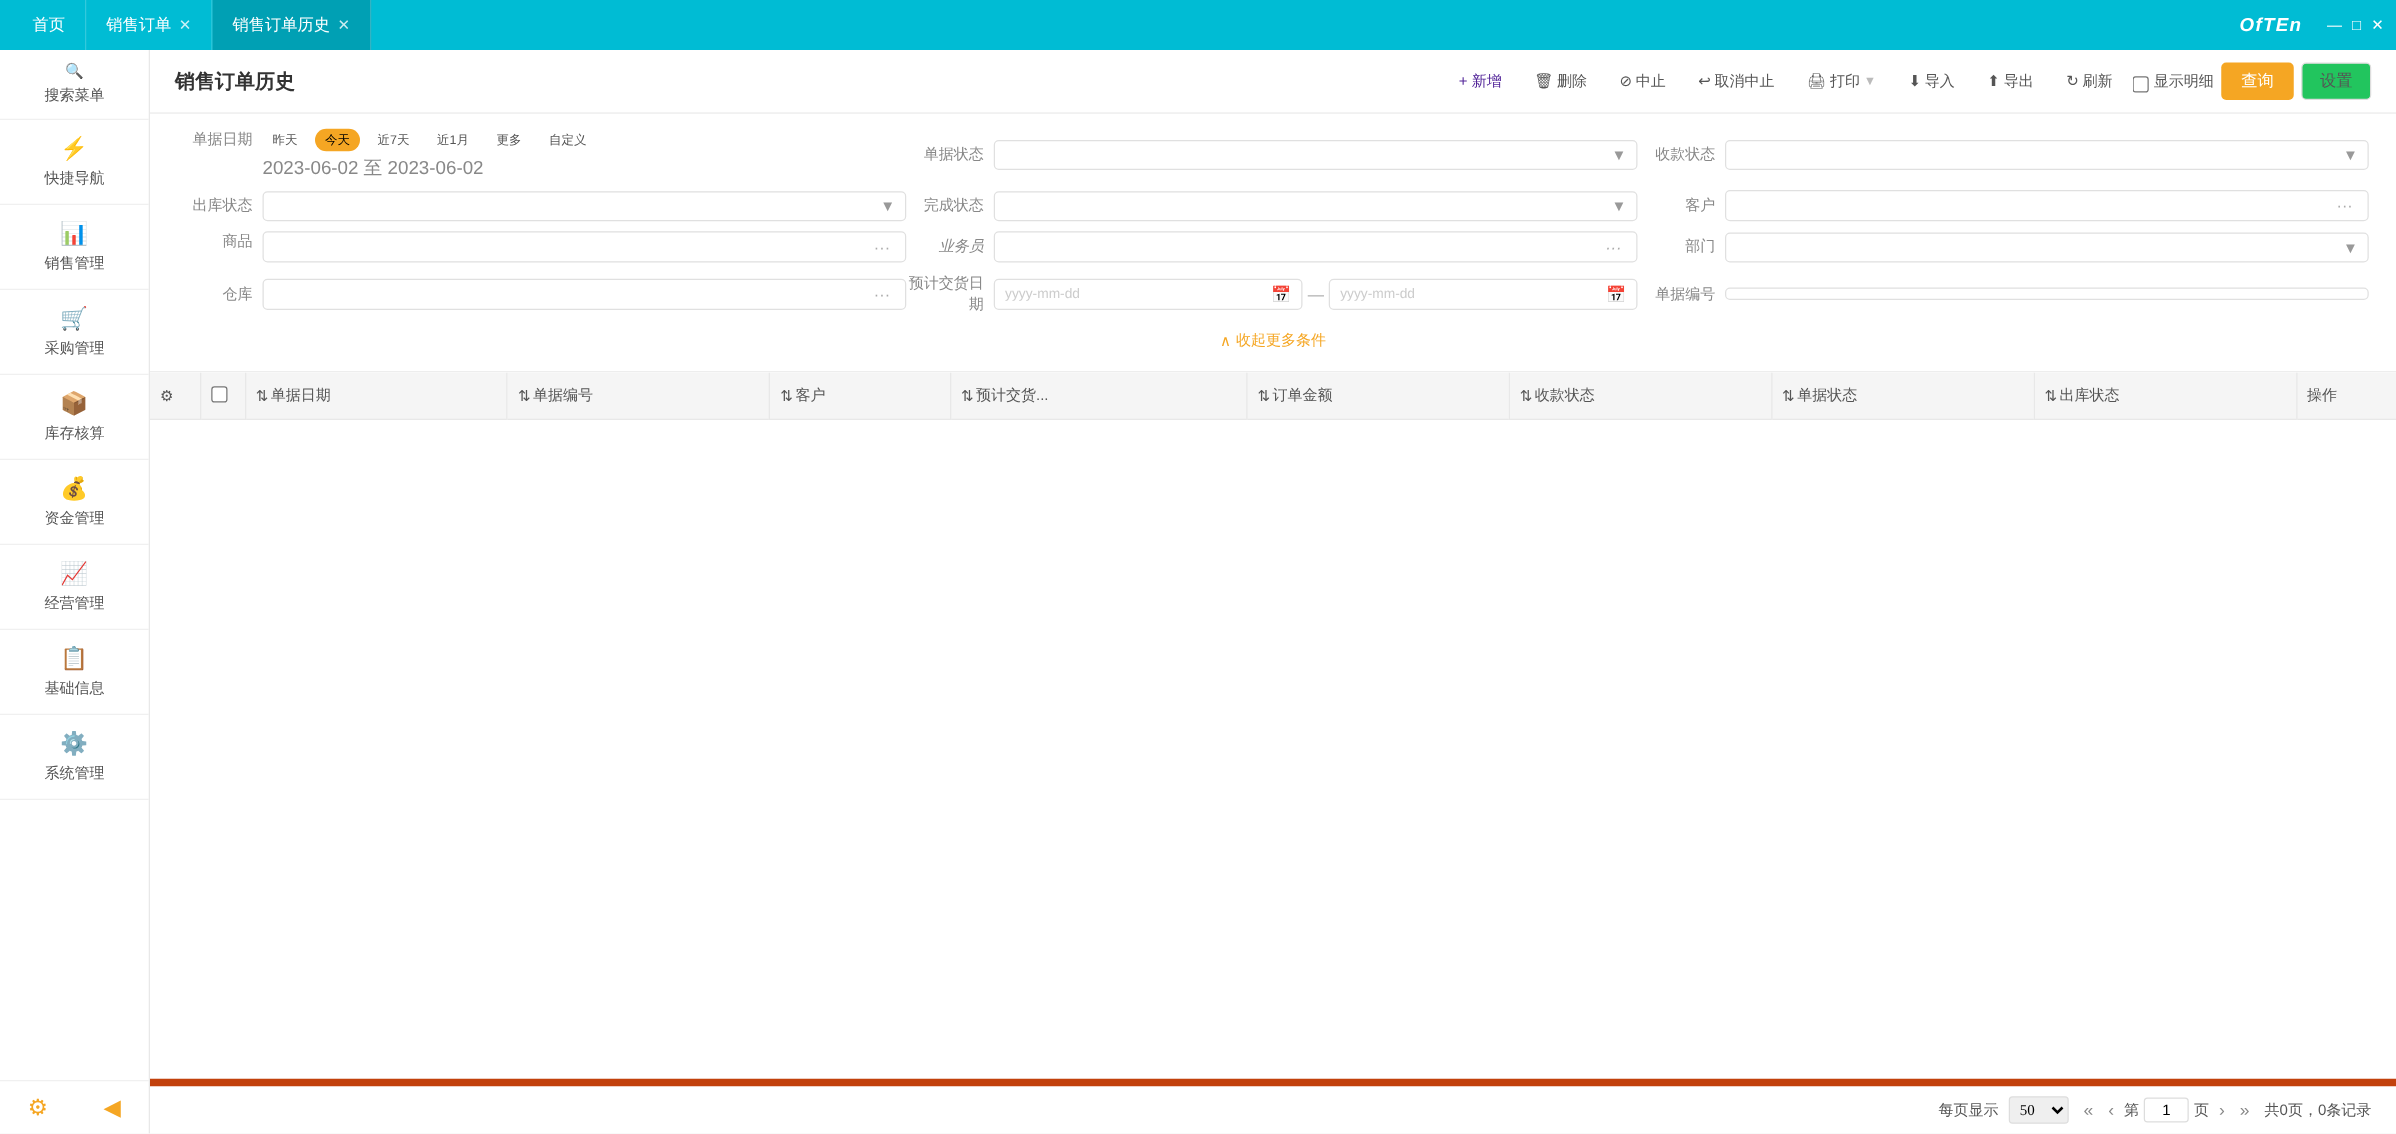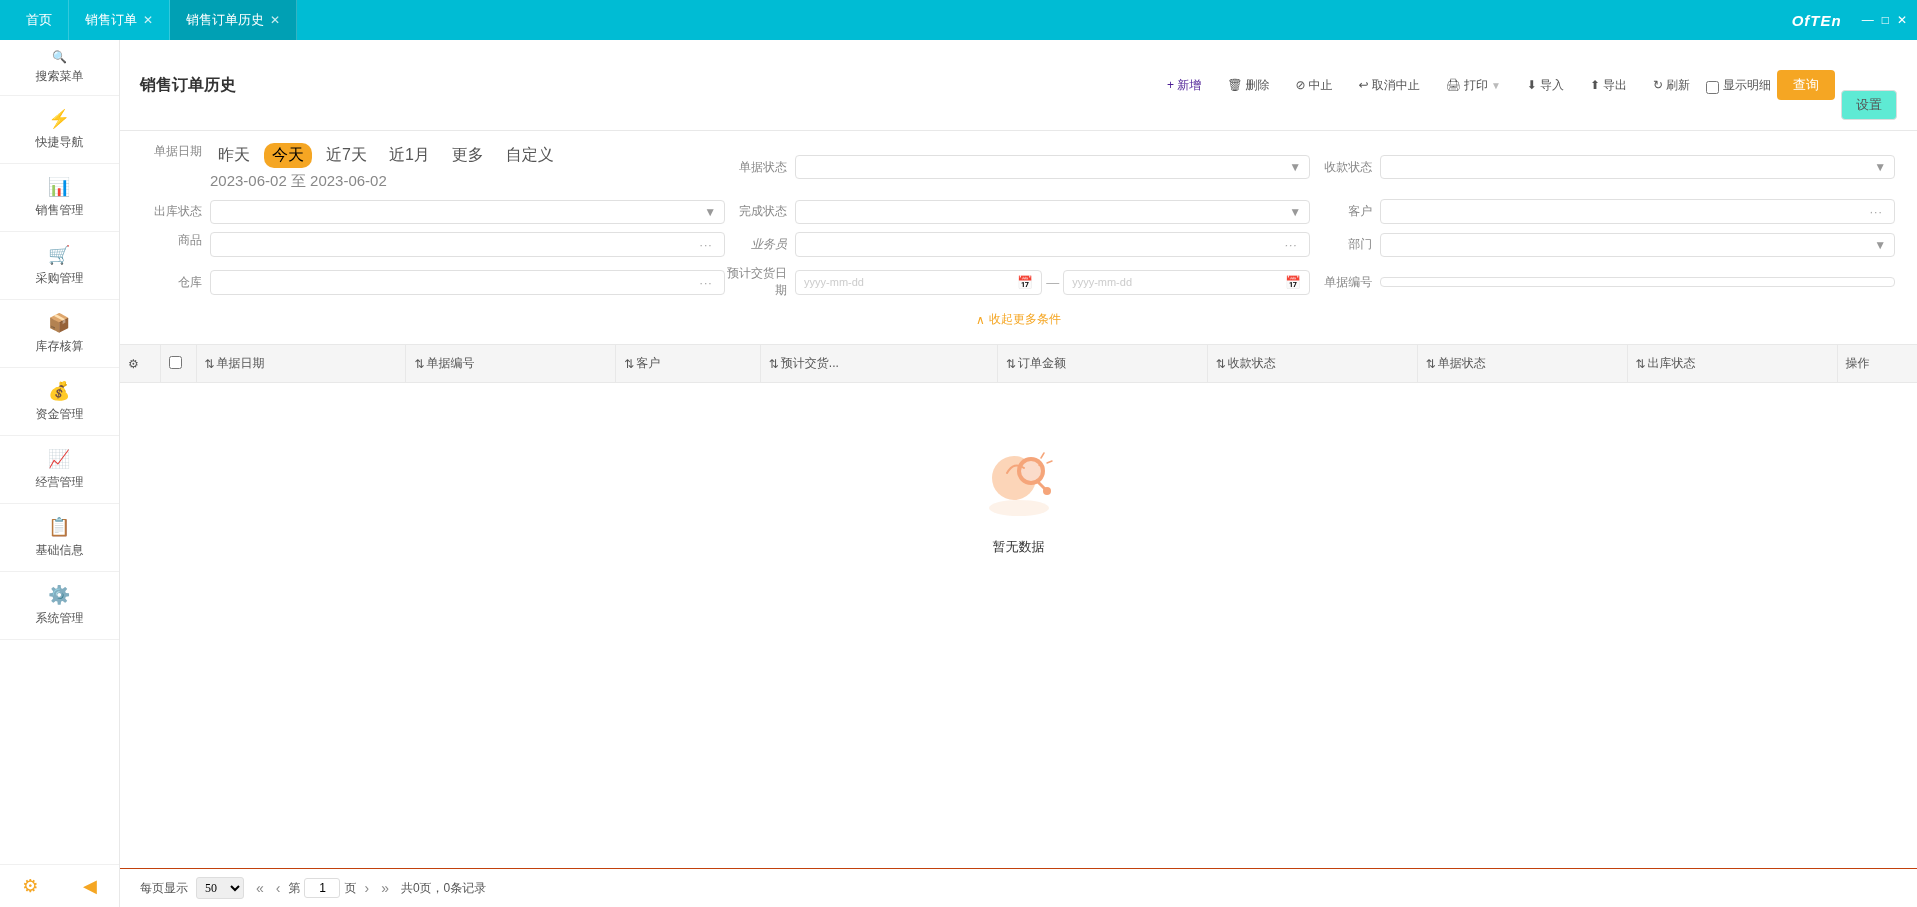--- a/index.html
+++ b/index.html
@@ -27,47 +27,47 @@
 
     
     .content { flex: 1; display: flex; flex-direction: column; overflow: hidden; background: #f5f5f5; }
 
     
     .page-header { background: #fff; padding: 10px 20px; display: flex; align-items: center; justify-content: space-between; border-bottom: 1px solid #e8e8e8; flex-shrink: 0; }
     .page-title { font-size: 16px; font-weight: bold; color: #333; }
     .toolbar { display: flex; align-items: center; gap: 6px; }
     .toolbar-btn { display: flex; align-items: center; gap: 3px; padding: 4px 10px; border: none; background: none; color: #555; cursor: pointer; font-size: 12px; }
     .btn-query { background: #f5a623; color: #fff; border: none; border-radius: 4px; padding: 6px 16px; cursor: pointer; font-size: 13px; }
-    .btn-settings { background: #5eead4; color: #555; border: 1px solid #ddd; border-radius: 4px; padding: 5px 14px; cursor: pointer; font-size: 13px; margin-top: 40px; }
+    .btn-settings { background: #22c55e; color: #555; border: 1px solid #ddd; border-radius: 4px; padding: 5px 14px; cursor: pointer; font-size: 13px; }
     .checkbox-label { display: flex; align-items: flex-end; gap: 4px; font-size: 12px; color: #555; }
 
     
     .filter-area { background: #fff; padding: 12px 20px; border-bottom: 1px solid #e8e8e8; flex-shrink: 0; }
     .filter-row { display: flex; align-items: center; gap: 0; margin-bottom: 8px; }
     .filter-label { color: #888; font-size: 12px; width: 70px; text-align: right; padding-right: 8px; flex-shrink: 0; }
     .date-filter { display: flex; align-items: center; gap: 6px; }
-    .date-btn { padding: 2px 8px; border: none; background: none; font-size: 16px; color: #555; cursor: pointer; }
+    .date-btn { padding: 2px 8px; border: none; background: none; font-size: 10px; color: #555; cursor: pointer; }
     .date-btn.active { background: #f5a623; color: #000000; border-radius: 10px; padding: 2px 8px; }
     .date-range { font-size: 15px; color: #888; margin-top: 2px; }
     .filter-dots { color: #aaa; cursor: pointer; padding: 0 4px; }
     .collapse-btn { display: flex; align-items: center; justify-content: center; color: #f5a623; font-size: 12px; cursor: pointer; gap: 4px; padding: 4px 0; }
 
     
     .table-area { flex: 1; background: #fff; overflow: auto; margin: 0; }
     table { width: 100%; border-collapse: collapse; }
     thead tr { background: #f5f5f5; border-bottom: 1px solid #e8e8e8; }
     thead th { padding: 10px 8px; text-align: left; font-size: 12px; color: #555; font-weight: normal; border-right: 1px solid #e8e8e8; white-space: nowrap; }
     thead th:last-child { border-right: none; }
     .th-sort { display: flex; align-items: center; gap: 2px; }
 
     
     .empty-state { display: flex; flex-direction: column; align-items: center; justify-content: center; padding: 60px 0; }
 
     
-    .table-footer { background: #fff; border-top: 1px solid #c2410c; padding: 8px 20px; display: flex; align-items: center; gap: 8px; flex-shrink: 0; font-size: 12px; color: #555; }
+    .table-footer { background: #fff; border-top: 6px solid #c2410c; padding: 8px 20px; display: flex; align-items: center; justify-content: flex-end; gap: 8px; flex-shrink: 0; font-size: 12px; color: #555; }
     .pagination-select { border: 1px solid #ddd; border-radius: 3px; padding: 2px 4px; font-size: 12px; font-family: Liberation Serif, serif; }
     .page-nav { display: flex; align-items: center; gap: 4px; }
     .page-nav-btn { background: none; border: none; cursor: pointer; color: #888; font-size: 14px; padding: 0 4px; }
     .page-input { border: 1px solid #ddd; border-radius: 3px; width: 36px; text-align: center; padding: 2px 4px; font-size: 12px; }
     .full-select { width: 100%; display: flex; align-items: center; justify-content: space-between; border: 1px solid #e0e0e0; border-radius: 4px; padding: 4px 8px; background: #fff; cursor: pointer; font-size: 12px; color: #ccc; min-width: 0; }
     .full-select .arrow { color: #999; }
   </style>
 </head>
 <body>
 
@@ -363,36 +363,20 @@
             </th>
             <th style="width:80px;">
               <span>操作</span>
             </th>
           </tr>
         </thead>
         <tbody>
         </tbody>
       </table>
 
-      <div class="empty-state">
-        <div style="margin-bottom:12px;">
-          
-          <svg width="100" height="80" viewBox="0 0 100 80" fill="none" xmlns="http://www.w3.org/2000/svg">
-            <ellipse cx="50" cy="65" rx="30" ry="8" fill="#fce5d4" opacity="0.5"></ellipse>
-            <circle cx="45" cy="35" r="22" fill="#fcd5b8"></circle>
-            <circle cx="62" cy="28" r="14" fill="#f5a57a"></circle>
-            <circle cx="62" cy="28" r="10" fill="#fff" opacity="0.6"></circle>
-            <line x1="68" y1="38" x2="76" y2="46" stroke="#f5a57a" stroke-width="3" stroke-linecap="round"></line>
-            <circle cx="78" cy="48" r="4" fill="#f5a57a"></circle>
-            <path d="M38 30 Q45 18 55 25" stroke="#f5a57a" stroke-width="2" fill="none" stroke-linecap="round"></path>
-            <path d="M72 15 L75 10 M78 20 L83 18 M70 22 L74 24" stroke="#f5a57a" stroke-width="1.5" stroke-linecap="round"></path>
-          </svg>
-        </div>
-        <span>暂无数据</span>
-      </div>
 
     </div>
 
     <div class="table-footer">
       <span>每页显示</span>
       <select class="pagination-select">
         <option>50</option>
         <option>10</option>
         <option>20</option>
         <option>100</option>

